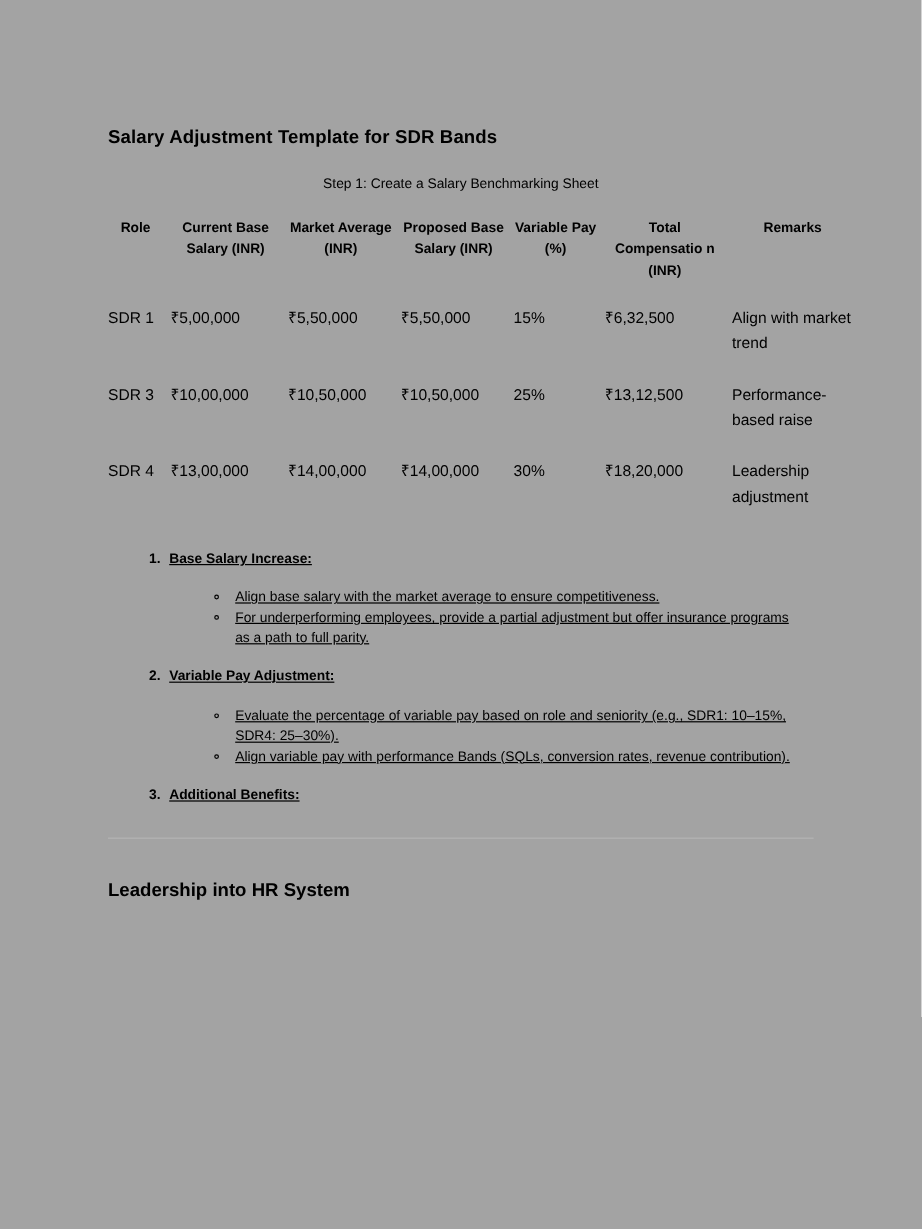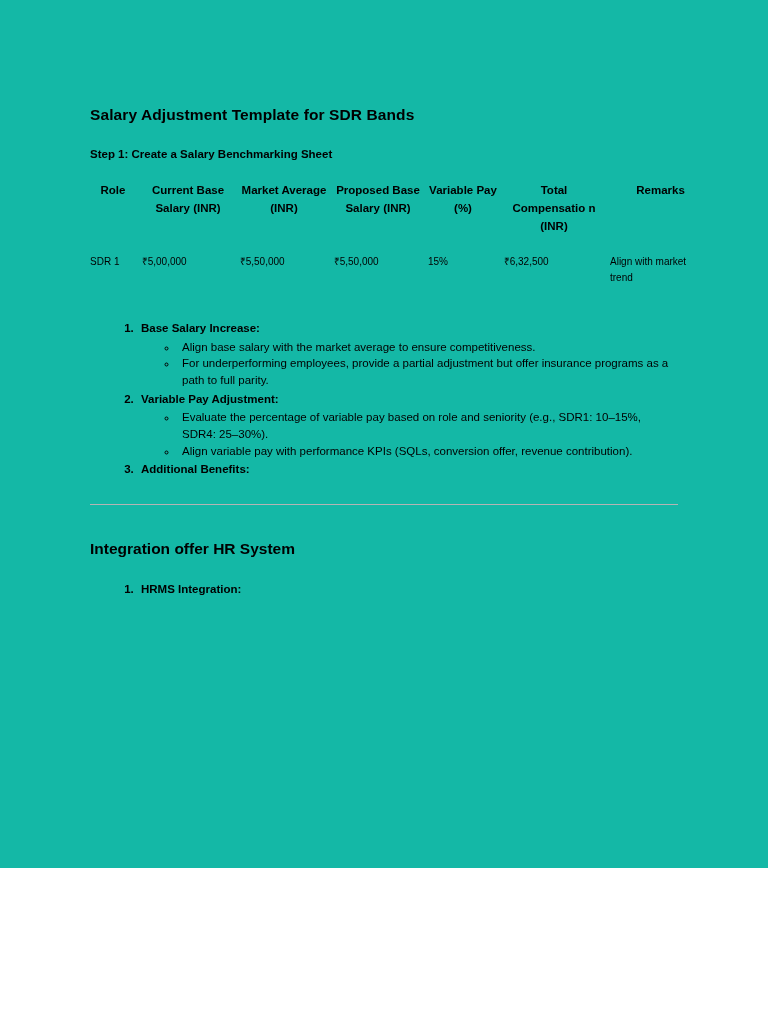--- a/index.html
+++ b/index.html
@@ -10,37 +10,38 @@
   body {
     width: 768px;
     height: 1024px;
     font-family: "Liberation Sans", sans-serif;
     color: #000000;
     -webkit-font-smoothing: antialiased;
   }
   .page {
     position: relative;
     width: 768px;
-    height: 868px;
+    height: 1024px;
     box-sizing: border-box;
     padding: 105px 90px 0 90px;
-    background: #14b8a6;
+    background: #a3a3a3;
   }
   .doc-title {
     font-size: 15.5px;
     font-weight: bold;
     line-height: 1.3;
     margin: 0 0 22px 0;
     letter-spacing: 0.1px;
   }
   .step-heading {
     font-size: 11.5px;
-    font-weight: bold;
+    font-weight: normal;
     line-height: 1.3;
     margin: 0 0 17px 0;
+    text-align: center;
   }
   .para {
     font-size: 11.5px;
     line-height: 1.42;
     margin: 0 0 20px 0;
     max-width: 558px;
   }
   
   table.bench {
     border-collapse: collapse;
@@ -50,21 +51,21 @@
   }
   table.bench th {
     font-size: 11.5px;
     font-weight: bold;
     text-align: center;
     vertical-align: top;
     line-height: 1.55;
     padding: 3px 6px 8px 0;
   }
   table.bench td {
-    font-size: 10px;
+    font-size: 13px;
     font-weight: normal;
     text-align: left;
     vertical-align: top;
     line-height: 1.62;
     padding: 10px 6px 12px 0;
   }
   .col-role    { width: 46px; }
   .col-curr    { width: 92px; margin-top: 36px; }
   .col-mkt     { width: 88px; }
   .col-prop    { width: 88px; }
@@ -81,32 +82,32 @@
     list-style-type: decimal;
     font-size: 11.5px;
   }
   ol.numbered > li {
     font-weight: bold;
     line-height: 1.45;
     margin: 0 0 0 0;
     padding-left: 4px;
   }
   ul.circles {
-    margin: 2px;
+    margin: 16px;
     padding: 0 0 0 35px;
     list-style-type: circle;
   }
   ul.circles > li {
     font-weight: normal;
     font-size: 11.5px;
     line-height: 1.45;
     margin: 0;
     padding-left: 4px;
   }
-  .step2-block { margin: 0 0 0 0; }
+  .step2-block { margin: 0 0 0 0; text-decoration: underline; }
 
   hr.divider {
     border: none;
     border-top: 1px solid #b4b4b4;
     margin: 26px 0 0 0;
     width: 588px;
     height: 0;
   }
   .section-title {
     font-size: 15.5px;
@@ -140,51 +141,66 @@
     </thead>
     <tbody>
       <tr>
         <td class="col-role">SDR 1</td>
         <td class="col-curr">₹5,00,000</td>
         <td class="col-mkt">₹5,50,000</td>
         <td class="col-prop">₹5,50,000</td>
         <td class="col-var">15%</td>
         <td class="col-total">₹6,32,500</td>
         <td class="col-remarks">Align with market trend</td>
+      </tr>
+      <tr>
+        <td class="col-role">SDR 3</td>
+        <td class="col-curr">₹10,00,000</td>
+        <td class="col-mkt">₹10,50,000</td>
+        <td class="col-prop">₹10,50,000</td>
+        <td class="col-var">25%</td>
+        <td class="col-total">₹13,12,500</td>
+        <td class="col-remarks">Performance-based raise</td>
+      </tr>
+      <tr>
+        <td class="col-role">SDR 4</td>
+        <td class="col-curr">₹13,00,000</td>
+        <td class="col-mkt">₹14,00,000</td>
+        <td class="col-prop">₹14,00,000</td>
+        <td class="col-var">30%</td>
+        <td class="col-total">₹18,20,000</td>
+        <td class="col-remarks">Leadership adjustment</td>
       </tr>
     </tbody>
   </table>
 
   <div class="spacer-22"></div>
 
 
   <div class="step2-block">
     <ol class="numbered">
       <li>
         <span>Base Salary Increase:</span>
         <ul class="circles">
           <li>Align base salary with the market average to ensure competitiveness.</li>
           <li>For underperforming employees, provide a partial adjustment but offer insurance programs as a path to full parity.</li>
         </ul>
       </li>
       <li>
         <span>Variable Pay Adjustment:</span>
         <ul class="circles">
           <li>Evaluate the percentage of variable pay based on role and seniority (e.g., SDR1: 10–15%, SDR4: 25–30%).</li>
-          <li>Align variable pay with performance KPIs (SQLs, conversion offer, revenue contribution).</li>
+          <li>Align variable pay with performance Bands (SQLs, conversion rates, revenue contribution).</li>
         </ul>
       </li>
       <li>
         <span>Additional Benefits:</span>
       </li>
     </ol>
   </div>
 
   <hr class="divider">
 
-  <h1 class="section-title">Integration offer HR System</h1>
-
-
-  <ol class="numbered">
-    <li>HRMS Integration:</li>
-  </ol>
+  <h1 class="section-title">Leadership into HR System</h1>
+
+
 
 </div>
 
 </body></html>

